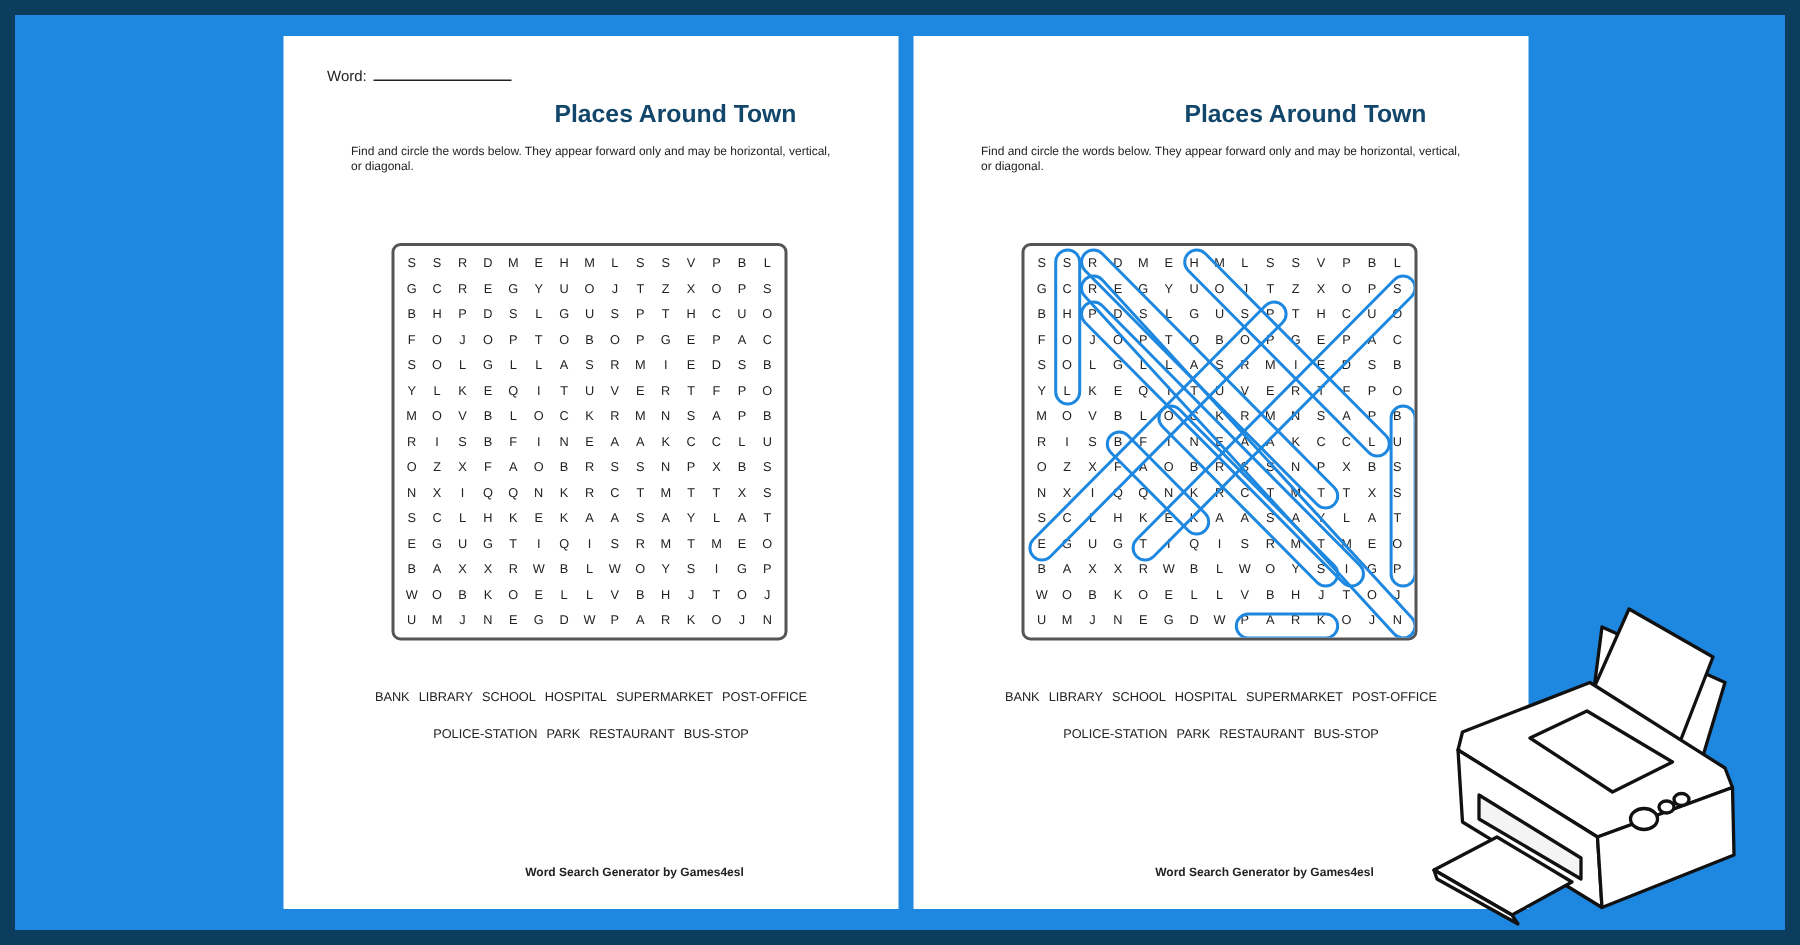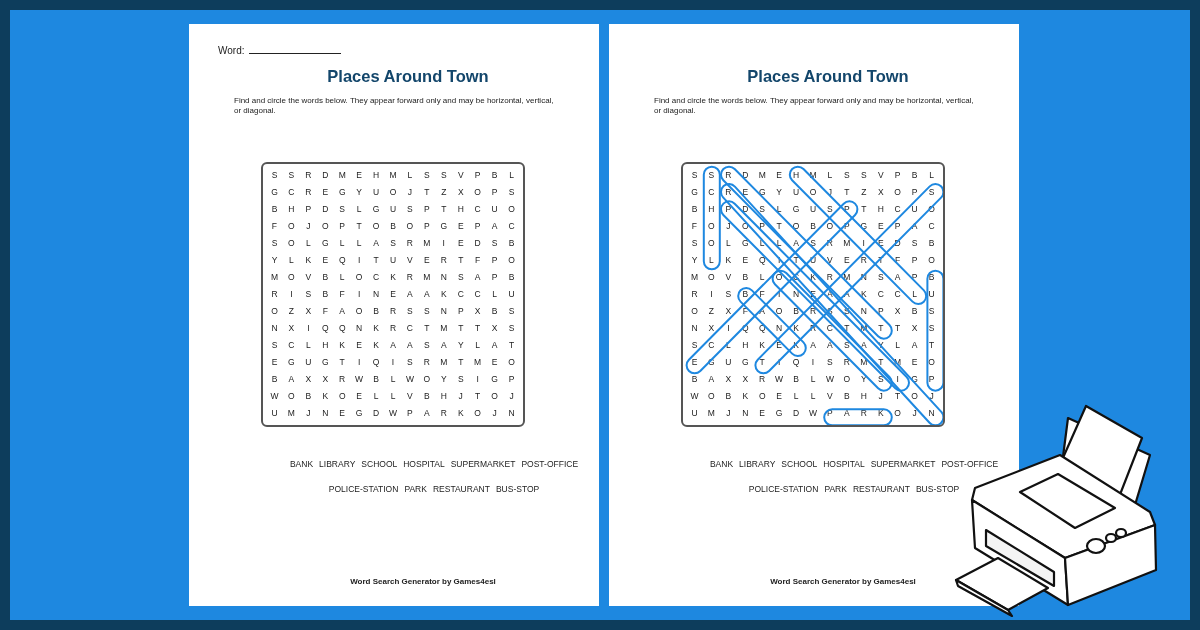--- a/index.html
+++ b/index.html
@@ -3,26 +3,26 @@
 <meta charset="utf-8">
 <style>
   html, body { margin:0; padding:0; }
   body { width:1200px; height:630px; background:#0d3d5c; position:relative; overflow:hidden; font-family:"Liberation Sans", sans-serif; }
   .inner { position:absolute; left:10px; top:10px; width:1180px; height:610px; background:#1e88e0; }
   .sheet { position:absolute; top:24px; width:410px; height:582px; background:#ffffff; }
   .sheet.left { left:189px; }
   .sheet.right { left:609px; }
   .name-line { position:absolute; left:29px; top:20px; font-size:10px; color:#222; }
   .name-line .blank { display:inline-block; width:92px; border-bottom:1px solid #222; margin-left:4px; height:9px; vertical-align:baseline; }
-  .title { position:absolute; left:0; width:342px; top:43px; text-align:center; font-weight:bold; font-size:16.5px; color:#13466b;padding-left:48px; }
+  .title { position:absolute; left:0; width:342px; top:43px; text-align:right; font-weight:bold; font-size:16.5px; color:#13466b; }
   .instr { position:absolute; left:45px; width:320px; top:72px; text-align:left; font-size:8px; line-height:10px; color:#222; }
   .grid-box { position:absolute; left:72px; top:138px; width:264px; height:265px; border:2.5px solid #555; border-radius:6px; box-sizing:border-box; }
   .grid { position:absolute; left:0; top:0; width:100%; height:100%; display:grid; grid-template-columns:repeat(15,1fr); grid-template-rows:repeat(15,1fr); padding:2px 3px 3px 3px; box-sizing:border-box; }
   .cell { font-size:8.5px; color:#222; display:flex; align-items:center; justify-content:center; }
-  .words { position:absolute; left:0; width:410px; text-align:center; font-size:8.5px; color:#222; word-spacing:0;padding-left:40px; }
+  .words { position:absolute; left:0; width:410px; text-align:center; font-size:8.5px; color:#222; word-spacing:0; }
   .words span { margin:0 3px; }
   .words.r1 { top:435px; }
   .words.r2 { top:460px;text-align:center; }
   .footer { position:absolute; left:0; width:468px; top:553px; text-align:center; font-size:8px; font-weight:bold; color:#222; }
   svg.hl { position:absolute; left:0; top:0; width:100%; height:100%; pointer-events:none; }
   .printer { position:absolute; left:950px; top:400px; width:230px; height:220px; }
 </style>
 </head>
 <body>
 

